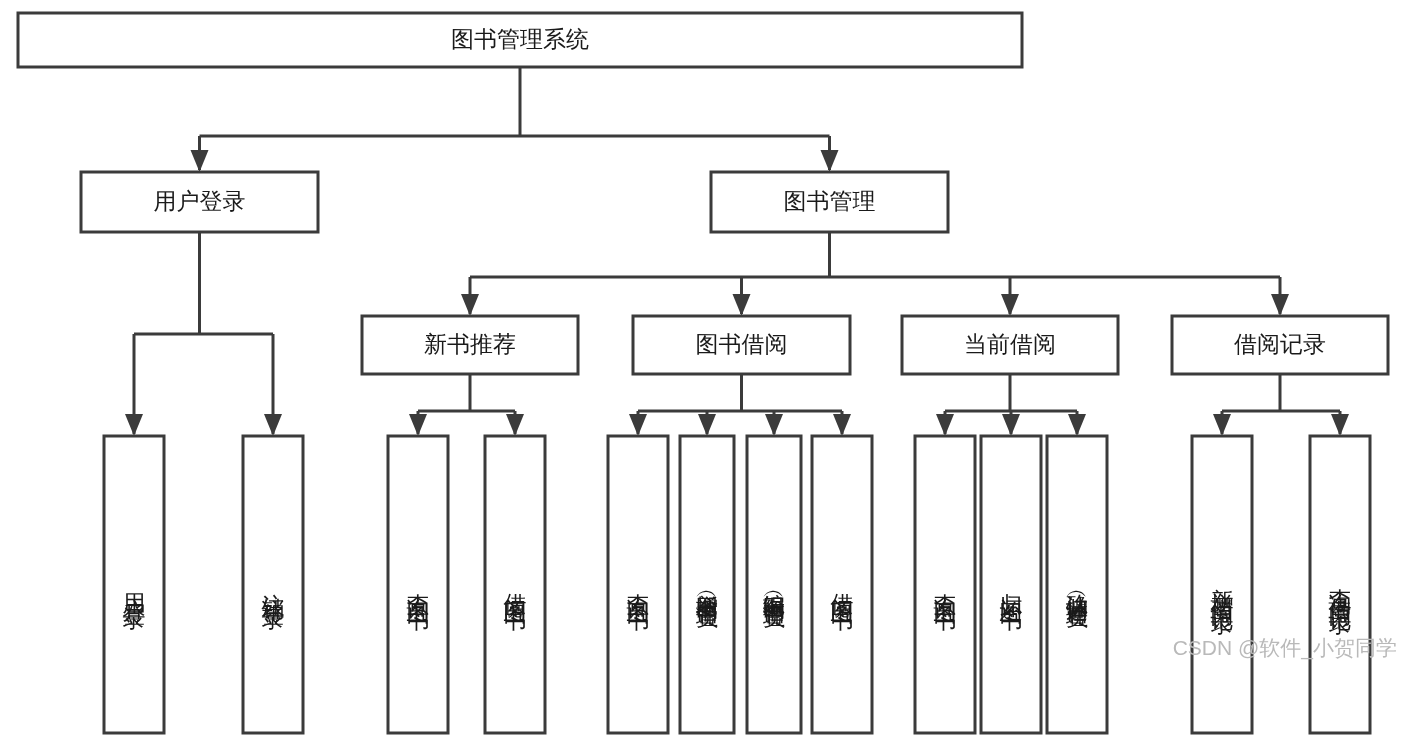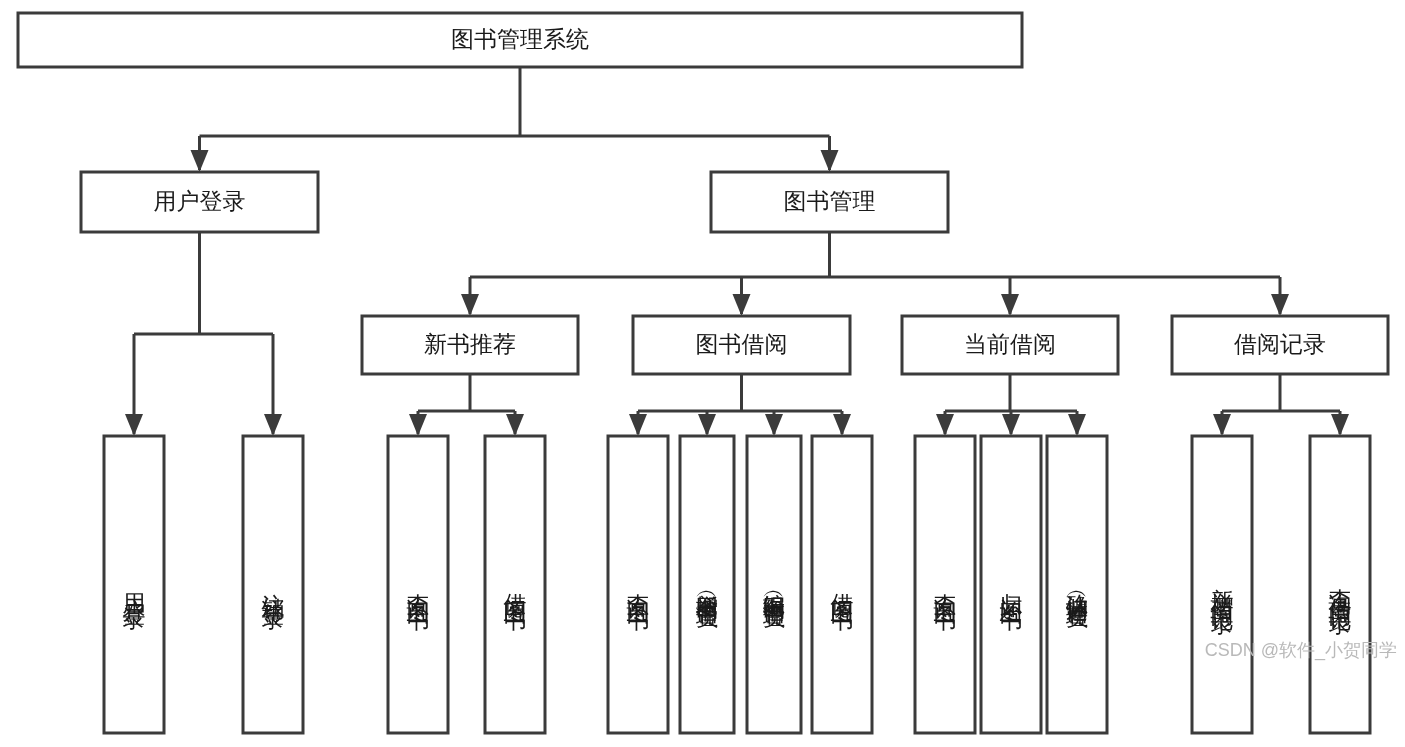--- a/index.html
+++ b/index.html
@@ -11,21 +11,21 @@
   .conn{stroke:#3b3b3b;stroke-width:3;fill:none;stroke-linecap:butt;}
   .arrowhead{fill:#3b3b3b;stroke:none;}
   .node-label{fill:#1a1a1a;font-family:"Liberation Sans","DejaVu Sans",sans-serif;
               font-size:23px;text-anchor:middle;dominant-baseline:middle;}
   .leaf-label-wrap{position:absolute;display:flex;align-items:center;justify-content:center;
                    pointer-events:none;}
   .leaf-label{writing-mode:vertical-rl;text-orientation:upright;
               font-family:"Liberation Sans","DejaVu Sans",sans-serif;
               font-size:23px;color:#1a1a1a;letter-spacing:5px;line-height:1;
               white-space:nowrap;text-align:center;}
-  .watermark{position:absolute;right:8px;bottom:4px;color:#b9b9b9;font-size:18px;
+  .watermark{position:absolute;right:8px;bottom:4px;color:#b9b9b9;font-size:21px;
              font-family:"Liberation Sans","DejaVu Sans",sans-serif;white-space:nowrap;}
 </style>
 </head>
 <body>
 
 <div id="diagram-root">
 
   <svg id="tree" viewBox="0 0 1405 747">
     <g id="connectors">
         <line x1="520" y1="67" x2="520" y2="136" class="conn"></line>

